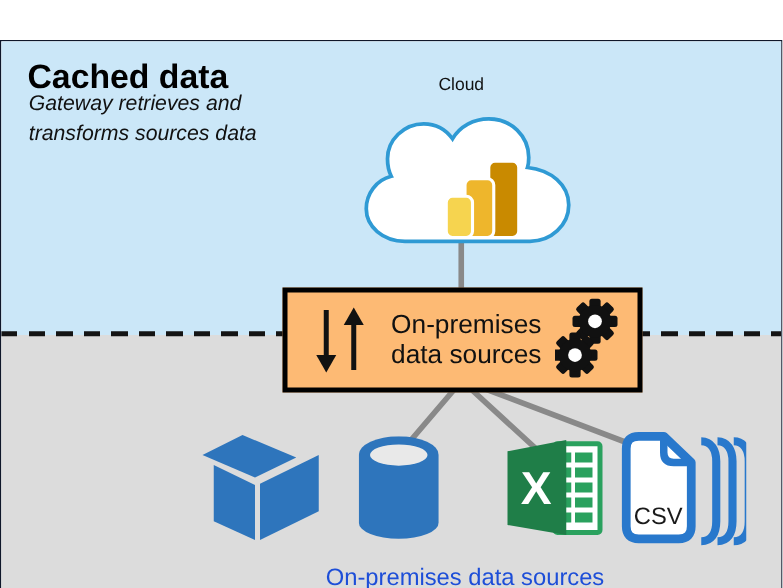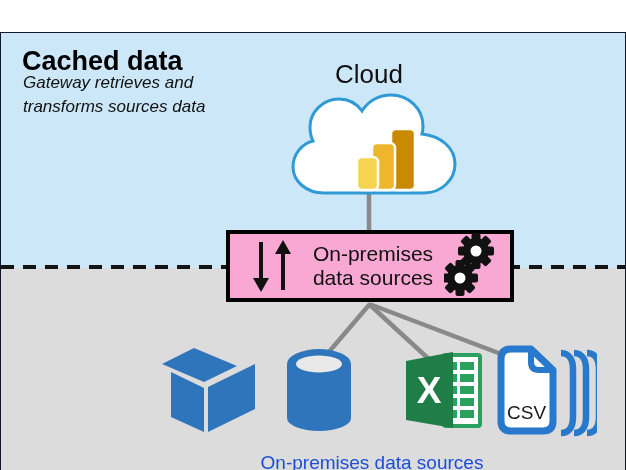--- a/index.html
+++ b/index.html
@@ -12,32 +12,32 @@
   .ground{position:absolute;left:0;top:235px;width:100%;height:235px;background:var(--ground-gray-bg);z-index:0;}
   .boundary{
     position:absolute;left:0;top:232px;width:100%;height:3.5px;z-index:2;
     background:repeating-linear-gradient(90deg,#141414 0 13px,transparent 13px 22px);
   }
   .connectors{position:absolute;left:0;top:0;z-index:1;}
   .connectors line{stroke:var(--line-gray);stroke-width:4.5;stroke-linecap:round;}
 
   .title{position:absolute;left:21px;top:13px;font-size:27px;font-weight:bold;color:#000;z-index:4;}
   .subtitle{position:absolute;left:22px;top:38px;font-size:17px;line-height:24px;font-style:italic;color:#111;z-index:4;}
-  .cloud-label{position:absolute;left:368px;top:26px;transform:translateX(-50%);font-size:26px;color:#111;z-index:4;text-align:right;}
+  .cloud-label{position:absolute;left:368px;top:26px;transform:translateX(-50%);font-size:14px;color:#111;z-index:4;text-align:right;}
   .bottom-label{position:absolute;left:371px;top:419px;transform:translateX(-50%);font-size:19px;color:#1d4ed8;z-index:4;white-space:nowrap;text-align:right;}
 
   .cloud-svg{position:absolute;left:287px;top:60px;z-index:3;}
   .cloud-body{fill:#fff;stroke:var(--cloud-stroke);stroke-width:3;}
   .pbi-light{fill:var(--pbi-bar-light);stroke:#fff;stroke-width:2.5;}
   .pbi-mid{fill:var(--pbi-bar-mid);stroke:#fff;stroke-width:2.5;}
   .pbi-dark{fill:var(--pbi-bar-dark);stroke:#fff;stroke-width:2.5;}
 
   .gateway-box{
-    position:absolute;left:225px;top:197px;width:288px;height:72px;z-index:3;
-    box-sizing:border-box;background:#f9a8d4;border:4px solid #000;
+    position:absolute;left:225px;top:197px;width:288px;height:84px;z-index:3;
+    box-sizing:border-box;background:#fdba74;border:4px solid #000;
     display:flex;align-items:center;
   }
   .gw-text{flex:1;text-align:center;font-size:21px;line-height:24px;color:#111;margin-left:2px;}
   .gw-arrows{margin-left:14px;flex:0 0 auto;}
   .gw-gears{margin-right:2px;flex:0 0 auto;}
   .arrow-stroke{stroke:#111;stroke-width:4;}
   .arrow-head{fill:#111;}
   .gear-dark{fill:#111;}
   .gear-hole{fill:#fff;}
 

